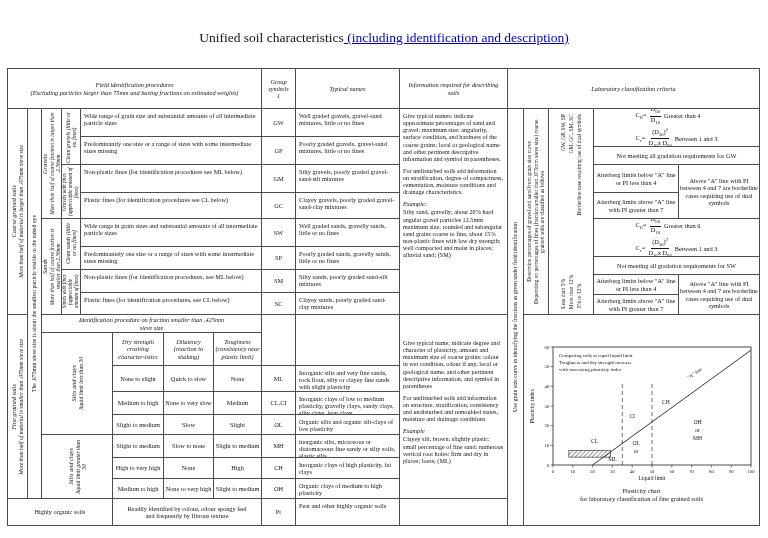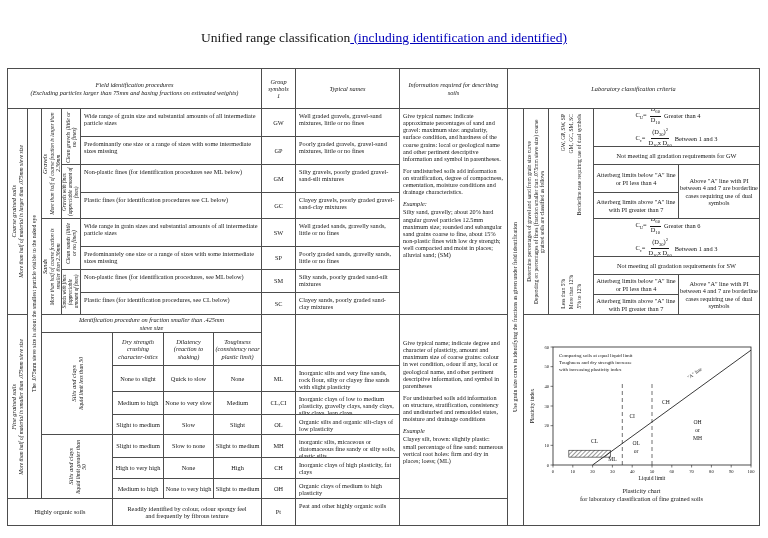--- a/index.html
+++ b/index.html
@@ -23,21 +23,21 @@
   sub{font-size:4.6px;vertical-align:sub;}
   .sup{font-size:4.6px;vertical-align:super;}
   .cap{font-size:6.4px;line-height:1.2;text-align:center;}
   #chartbox{display:flex;flex-direction:column;align-items:center;justify-content:flex-start;padding-top:24px;}
 </style>
 </head>
 <body>
 
 <div id="page">
 
-  <div id="title"><span>Unified range classification</span><span class="link"> (including identification and identified)</span></div>
+  <div id="title"><span>Unified soil characteristics</span><span class="link"> (including identification and description)</span></div>
 
   <div id="tbl">
 
     <div class="c it" style="left:0px;top:0px;width:255px;height:41px;flex-direction:column;">
       <div>Field identification procedures</div>
       <div style="max-width:210px;">(Excluding particles larger than 75mm and basing fractions on estimated weights)</div>
     </div>
     <div class="c it" style="left:254px;top:0px;width:35px;height:41px;flex-direction:column;">
       <div>Group</div>
       <div>symbols</div>

